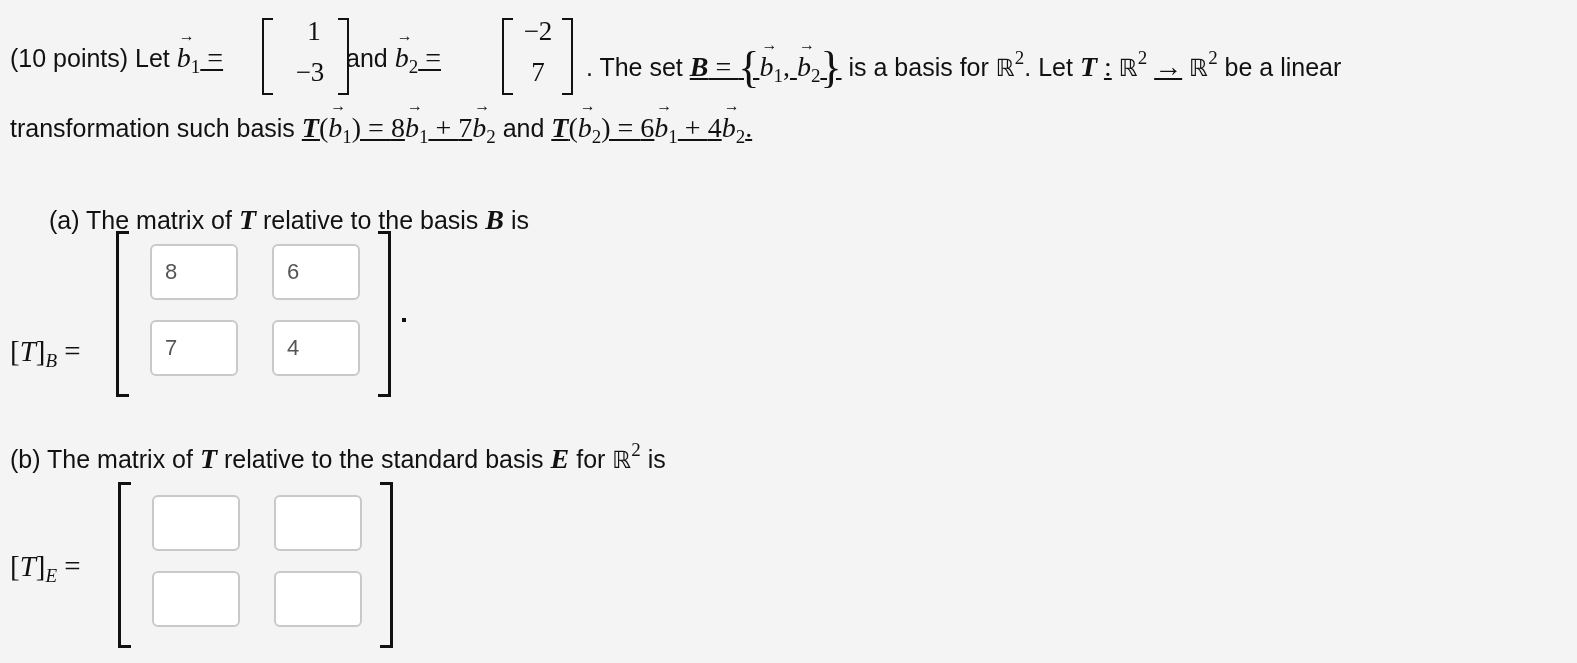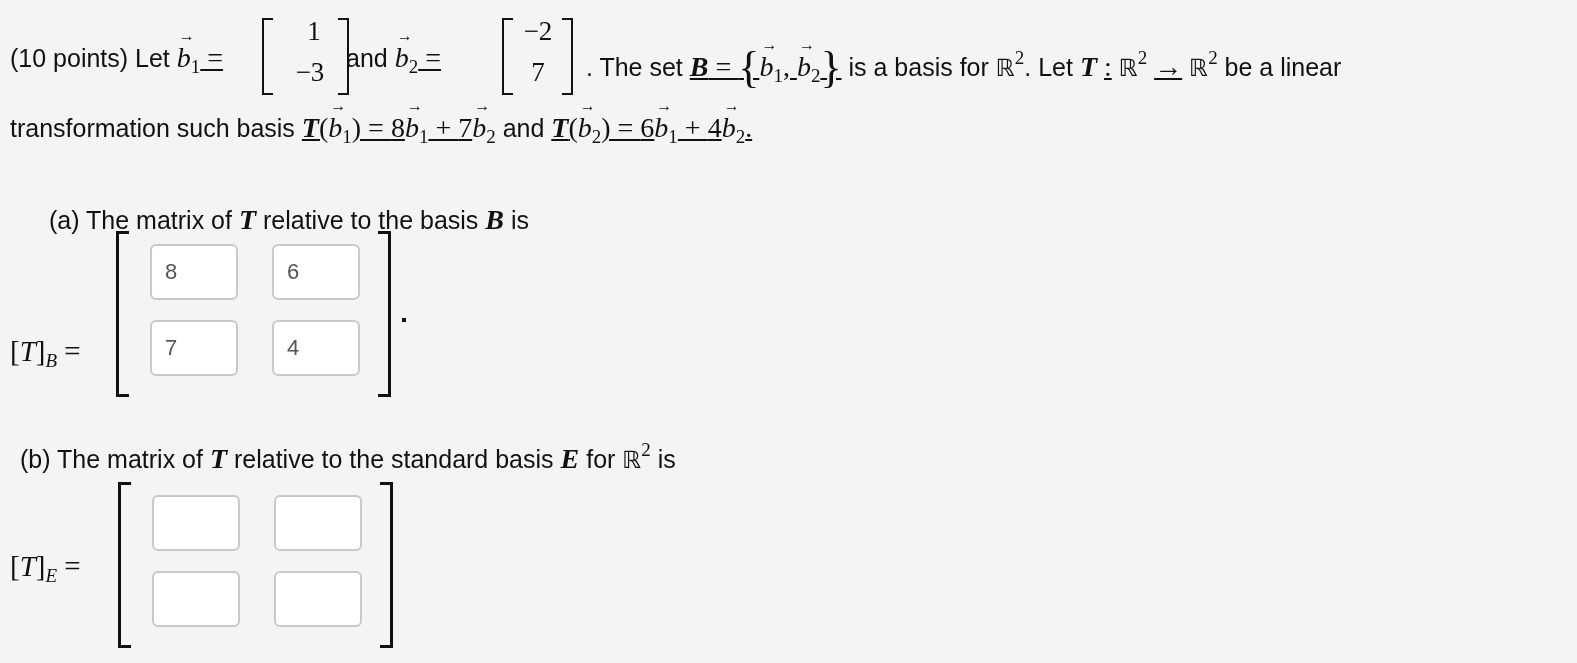--- a/index.html
+++ b/index.html
@@ -95,21 +95,21 @@
   [<span class="it">T</span>]<sub class="it" style="font-style:italic;">B</sub> =
 </div>
 <div class="big-l" style="left:116px; top:231px; height:160px;"></div>
 <input class="cell" style="left: 150px; top: 244px;" value="8">
 <input class="cell" style="left: 272px; top: 244px;" value="6">
 <input class="cell" style="left: 150px; top: 320px;" value="7">
 <input class="cell" style="left: 272px; top: 320px;" value="4">
 <div class="big-r" style="left:378px; top:231px; height:160px;"></div>
 <div class="abs" style="left:402px; top:318px; width:4px; height:4px; background:#111;"></div>
 
-<div class="abs" style="left:20px; top:443px;">
+<div class="abs" style="left:10px; top:443px;">
   <span>(b) The matrix of</span>
   <span class="bi" style="font-size:28px;">T</span>
   <span>relative to the standard basis</span>
   <span class="bi" style="font-size:28px;">E</span>
   <span>for</span>
   <span class="dbl">ℝ</span><sup>2</sup>
   <span>is</span>
 </div>
 <div class="abs lbl" style="left:10px; top:550px;">
   [<span class="it">T</span>]<sub class="it" style="font-style:italic;">E</sub> =

